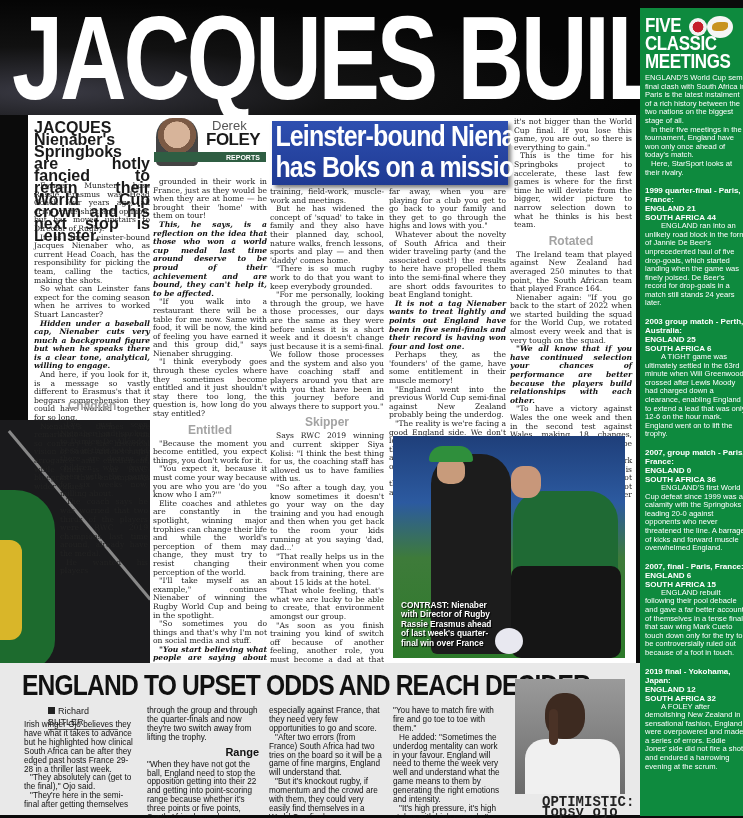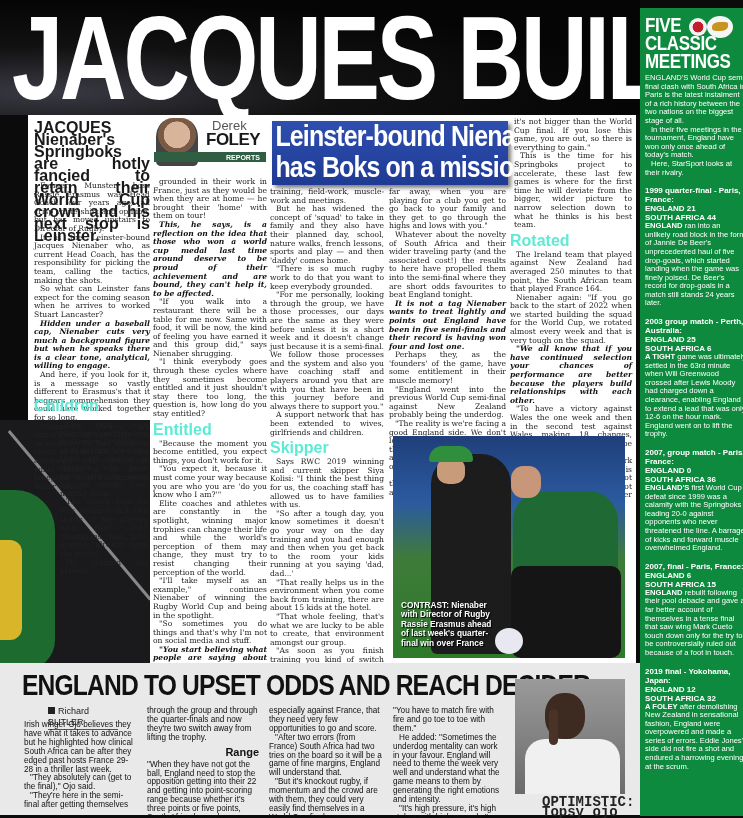--- a/index.html
+++ b/index.html
@@ -23,21 +23,21 @@
   .flag-art .green { position: absolute; left: -20px; top: 70px; width: 75px; height: 180px; background: #1d6b2e; border-radius: 0 40px 30px 0; }
   .flag-art .gold { position: absolute; left: 0; top: 120px; width: 22px; height: 100px; background: #d9b629; border-radius: 0 12px 12px 0; }
   .flag-art .pole { position: absolute; left: 0; top: 0; width: 220px; height: 3px; background: #888; transform-origin: left top; transform: translate(10px, 10px) rotate(50deg); }
 
   .intro { position: absolute; left: 34px; top: 122px; width: 116px;
     font-family: "Liberation Sans", sans-serif; font-weight: 700; font-size: 16px; line-height: 12px; text-align: justify; }
 
   .col { position: absolute; font-size: 7.6px; line-height: 8.6px; text-align: justify; color: #222; }
   .col p { text-indent: 6px; margin-bottom: 0; }
   .col p.b { font-weight: 700; font-style: italic; color: #111; }
-  .col h3 { font-family: "Liberation Sans", sans-serif; font-weight: 700; font-size: 16px; line-height: 16px; margin: 3px 0 2px; color: #5eead4; }
+  .col h3 { font-family: "Liberation Sans", sans-serif; font-weight: 700; font-size: 12px; line-height: 16px; text-align: center; margin: 3px 0 2px; color: #a3a3a3; }
 
   .col1 { left: 34px; top: 182px; width: 116px; }
   .col1b { left: 60px; top: 421px; width: 88px; }
   .col2 { left: 153px; top: 178px; width: 114px; }
   .col3 { left: 270px; top: 188px; width: 114px; }
   .col4 { left: 389px; top: 188px; width: 117px; }
   .col5 { left: 510px; top: 118px; width: 122px; }
 
   
   .byline { position: absolute; left: 154px; top: 118px; width: 112px; height: 48px; }
@@ -70,21 +70,21 @@
   .side-title { font-family: "Liberation Sans", sans-serif; font-weight: 700; font-size: 20px; line-height: 18px; letter-spacing: -0.5px; position: relative; margin-top: 4px; }
   .side-title div { transform: scaleX(0.85); transform-origin: left; white-space: nowrap; }
   .rose { position: absolute; left: 44px; top: 2px; width: 18px; height: 18px; border-radius: 50%; background: radial-gradient(circle, #c41e2a 40%, #f2f2f2 45%); }
   .springbok { position: absolute; left: 62px; top: 0; width: 26px; height: 22px; border-radius: 50%; background: #f5f5f5; }
   .springbok::after { content: ""; position: absolute; left: 5px; top: 6px; width: 16px; height: 9px; background: #c8931f; border-radius: 50% 20% 50% 30%; }
   .side-body { font-family: "Liberation Sans", sans-serif; font-size: 7.6px; line-height: 8.6px; margin-top: 4px; }
   .side-body p { margin-bottom: 0; }
   .side-body .ind { text-indent: 6px; }
   .side-body .match { margin-top: 9px; }
   .side-body .mh { font-weight: 700; font-size: 8px; line-height: 9px; }
-  .side-body .lead { font-weight: 700; }
+  .side-body .lead { font-weight: 400; margin-left: 16px; }
 
   
   .bottom { position: absolute; left: 0; top: 663px; width: 640px; height: 152px; background: #e9e9e9; }
   .bottom-head { position: absolute; left: 22px; top: 6px; width: 470px; font-family: "Liberation Sans", sans-serif; font-weight: 700;
     font-size: 30px; line-height: 32px; color: #111; letter-spacing: -1px; white-space: nowrap; transform: scaleX(0.82); transform-origin: left; }
   .b-byline { position: absolute; left: 48px; top: 43px; width: 70px; font-family: "Liberation Sans", sans-serif; font-size: 9px; line-height: 11px; border-bottom: 1px solid #555; padding-bottom: 1px; }
   .b-byline .sq { display: inline-block; width: 7px; height: 7px; background: #222; margin-right: 3px; vertical-align: 0; }
   .b-byline .bl { font-weight: 400; }
   .bcol { position: absolute; font-family: "Liberation Sans", sans-serif; font-size: 8.2px; line-height: 8.9px; color: #111; }
   .bcol p.i { text-indent: 6px; }
@@ -167,21 +167,20 @@
       <p>Sure there is all that spartan</p>
     </div>
 </div>
 
 <div class="col col3">
   <div>
       <p style="text-indent: 0px;">training, field-work, muscle-work and meetings.</p>
       <p>But he has widened the concept of 'squad' to take in family and they also have their planned day, school, nature walks, french lessons, sports and play — and then 'daddy' comes home.</p>
       <p>"There is so much rugby work to do that you want to keep everybody grounded.</p>
       <p>"For me personally, looking through the group, we have those processes, our days are the same as they were before unless it is a short week and it doesn't change just because it is a semi-final. We follow those processes and the system and also you have coaching staff and players around you that are with you that have been in this journey before and always there to support you."</p>
-      <p>A support network that has been extended to wives, girlfriends and children.</p>
     </div>
   <h3>Skipper</h3>
   <div>
       <p>Says RWC 2019 winning and current skipper Siya Kolisi: "I think the best thing for us, the coaching staff has allowed us to have families with us.</p>
       <p>"So after a tough day, you know sometimes it doesn't go your way on the day training and you had enough and then when you get back to the room your kids running at you saying 'dad, dad...'</p>
       <p>"That really helps us in the environment when you come back from training, there are about 15 kids at the hotel.</p>
       <p>"That whole feeling, that's what we are lucky to be able to create, that environment amongst our group.</p>
       <p>"As soon as you finish training you kind of switch off because of another feeling, another role, you must become a dad at that time or a husband or an uncle to other people's kids because that's how we are at home.</p>
       <p>"That really does help us a little bit because that's how we are at home.</p>
       <p>"You know when you are not playing for this kind of international team and touring so</p>

